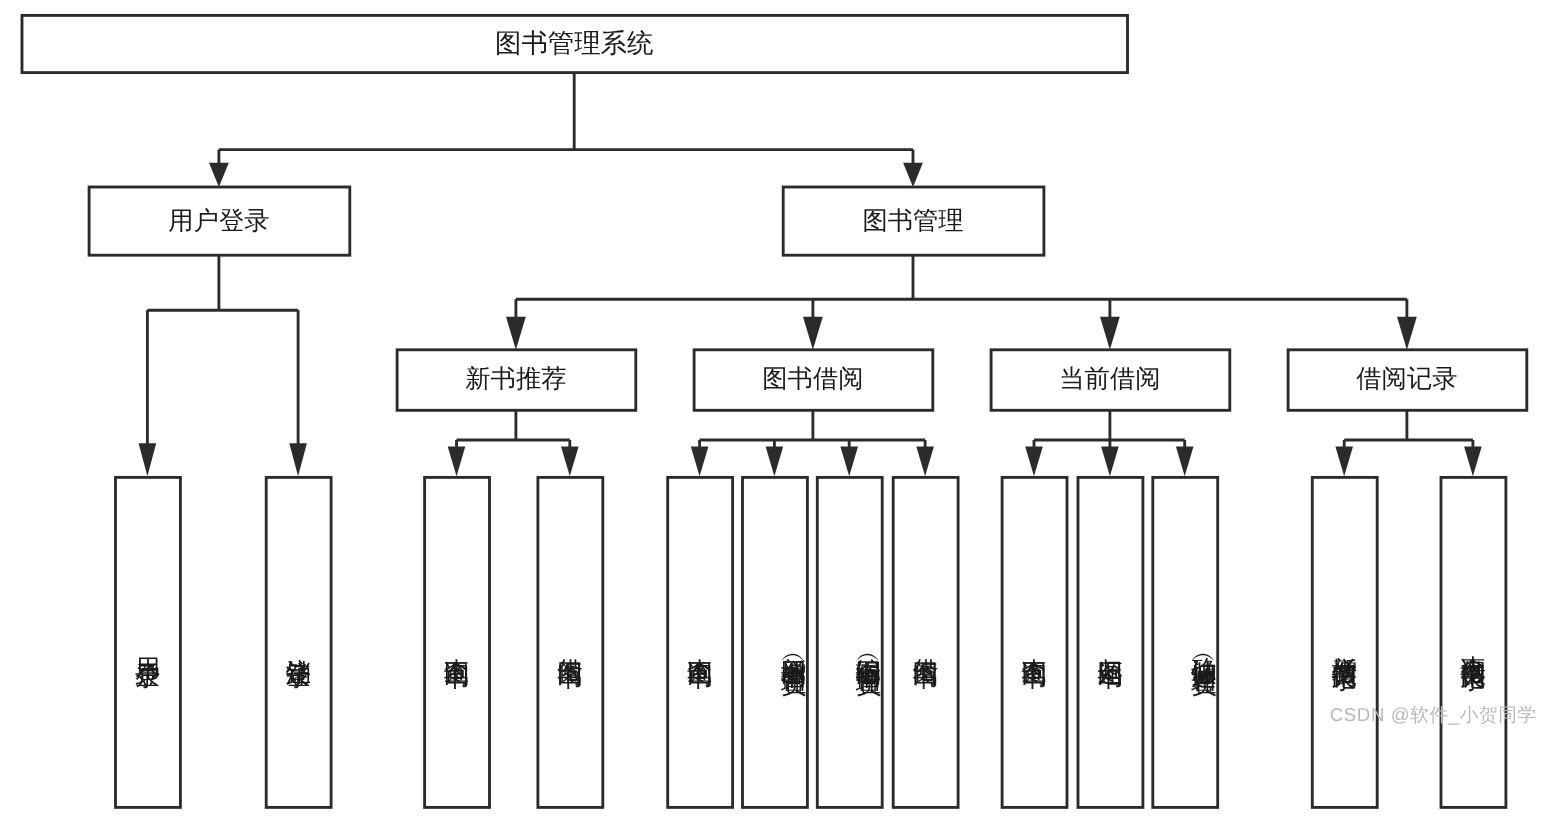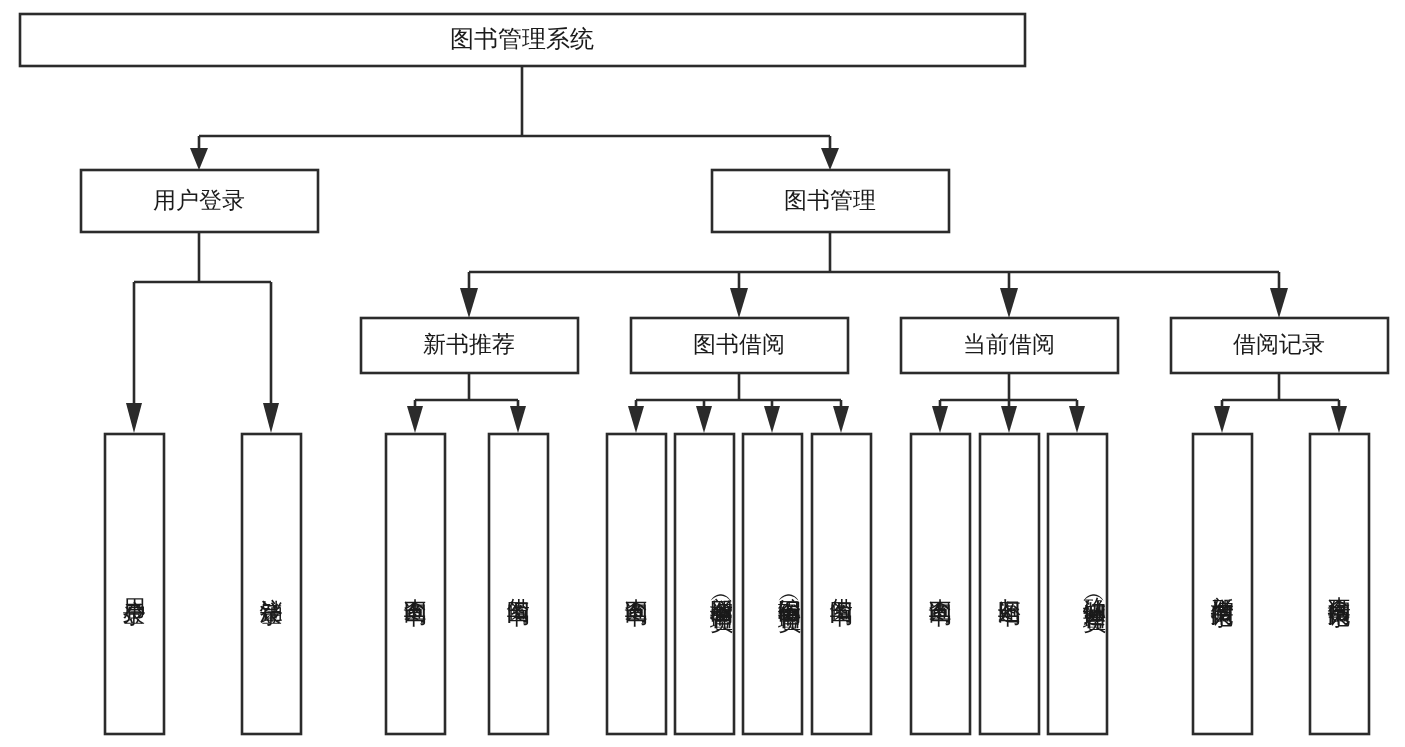--- a/index.html
+++ b/index.html
@@ -217,13 +217,14 @@
   <div class="vlabel" style="left:607px; top:434px; width:59px; height:300px;">查询图书</div>
   <div class="vlabel" style="left:675px; top:434px; width:59px; height:300px; align-items:flex-start; padding-top:8px; box-sizing:border-box;">新增图书（管理员）</div>
   <div class="vlabel" style="left:743px; top:434px; width:59px; height:300px; align-items:flex-start; padding-top:8px; box-sizing:border-box;">编辑图书（管理员）</div>
   <div class="vlabel" style="left:812px; top:434px; width:59px; height:300px;">借阅图书</div>
   <div class="vlabel" style="left:911px; top:434px; width:59px; height:300px;">查询图书</div>
   <div class="vlabel" style="left:980px; top:434px; width:59px; height:300px;">归还图书</div>
   <div class="vlabel" style="left:1048px; top:434px; width:59px; height:300px; align-items:flex-start; padding-top:8px; box-sizing:border-box;">确认归还（管理员）</div>
   <div class="vlabel" style="left:1193px; top:434px; width:59px; height:300px;">新增借阅记录</div>
   <div class="vlabel" style="left:1310px; top:434px; width:59px; height:300px;">查询借阅记录</div>
 
+  <div id="watermark">CSDN @软件_小贺同学</div>
 </div>
 
 </body></html>

